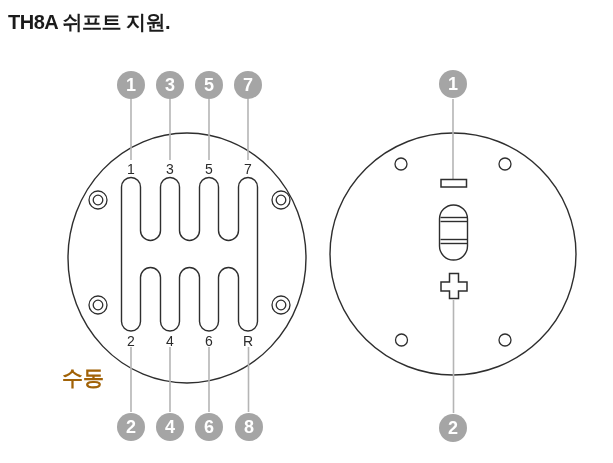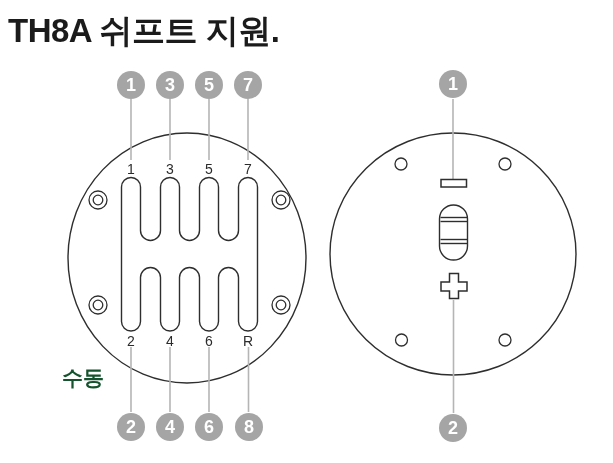--- a/index.html
+++ b/index.html
@@ -2,35 +2,35 @@
 <html><head>
 <meta charset="utf-8">
 <style>
   html,body{margin:0;padding:0;background:#fff;}
   .stage{
     position:relative;width:613px;height:463px;background:#fff;overflow:hidden;
     font-family:"Liberation Sans","DejaVu Sans",sans-serif;
   }
   .title{
     position:absolute;left:8px;top:9px;margin:0;
-    font-size:33px;font-weight:bold;color:#1b1b1b;letter-spacing:-0.5px;
+    font-size:20px;font-weight:bold;color:#1b1b1b;letter-spacing:-0.5px;
     white-space:nowrap;
   }
   .artwork{position:absolute;left:0;top:0;}
   .badge{
     position:absolute;width:28px;height:28px;border-radius:50%;
     background:#a5a5a5;color:#ffffff;
     font-size:18px;font-weight:bold;line-height:28px;text-align:center;
   }
   .gear-label{
     position:absolute;width:22px;text-align:center;
     font-size:14px;color:#2b2b2b;line-height:16px;
   }
   .plate-caption{
-    position:absolute;font-size:21px;font-weight:bold;color:#14532d;
+    position:absolute;font-size:21px;font-weight:bold;color:#a16207;
     white-space:nowrap;
   }
 </style>
 </head>
 <body>
 
 <div class="stage">
 
   <h1 class="title">TH8A 쉬프트 지원.</h1>
 

